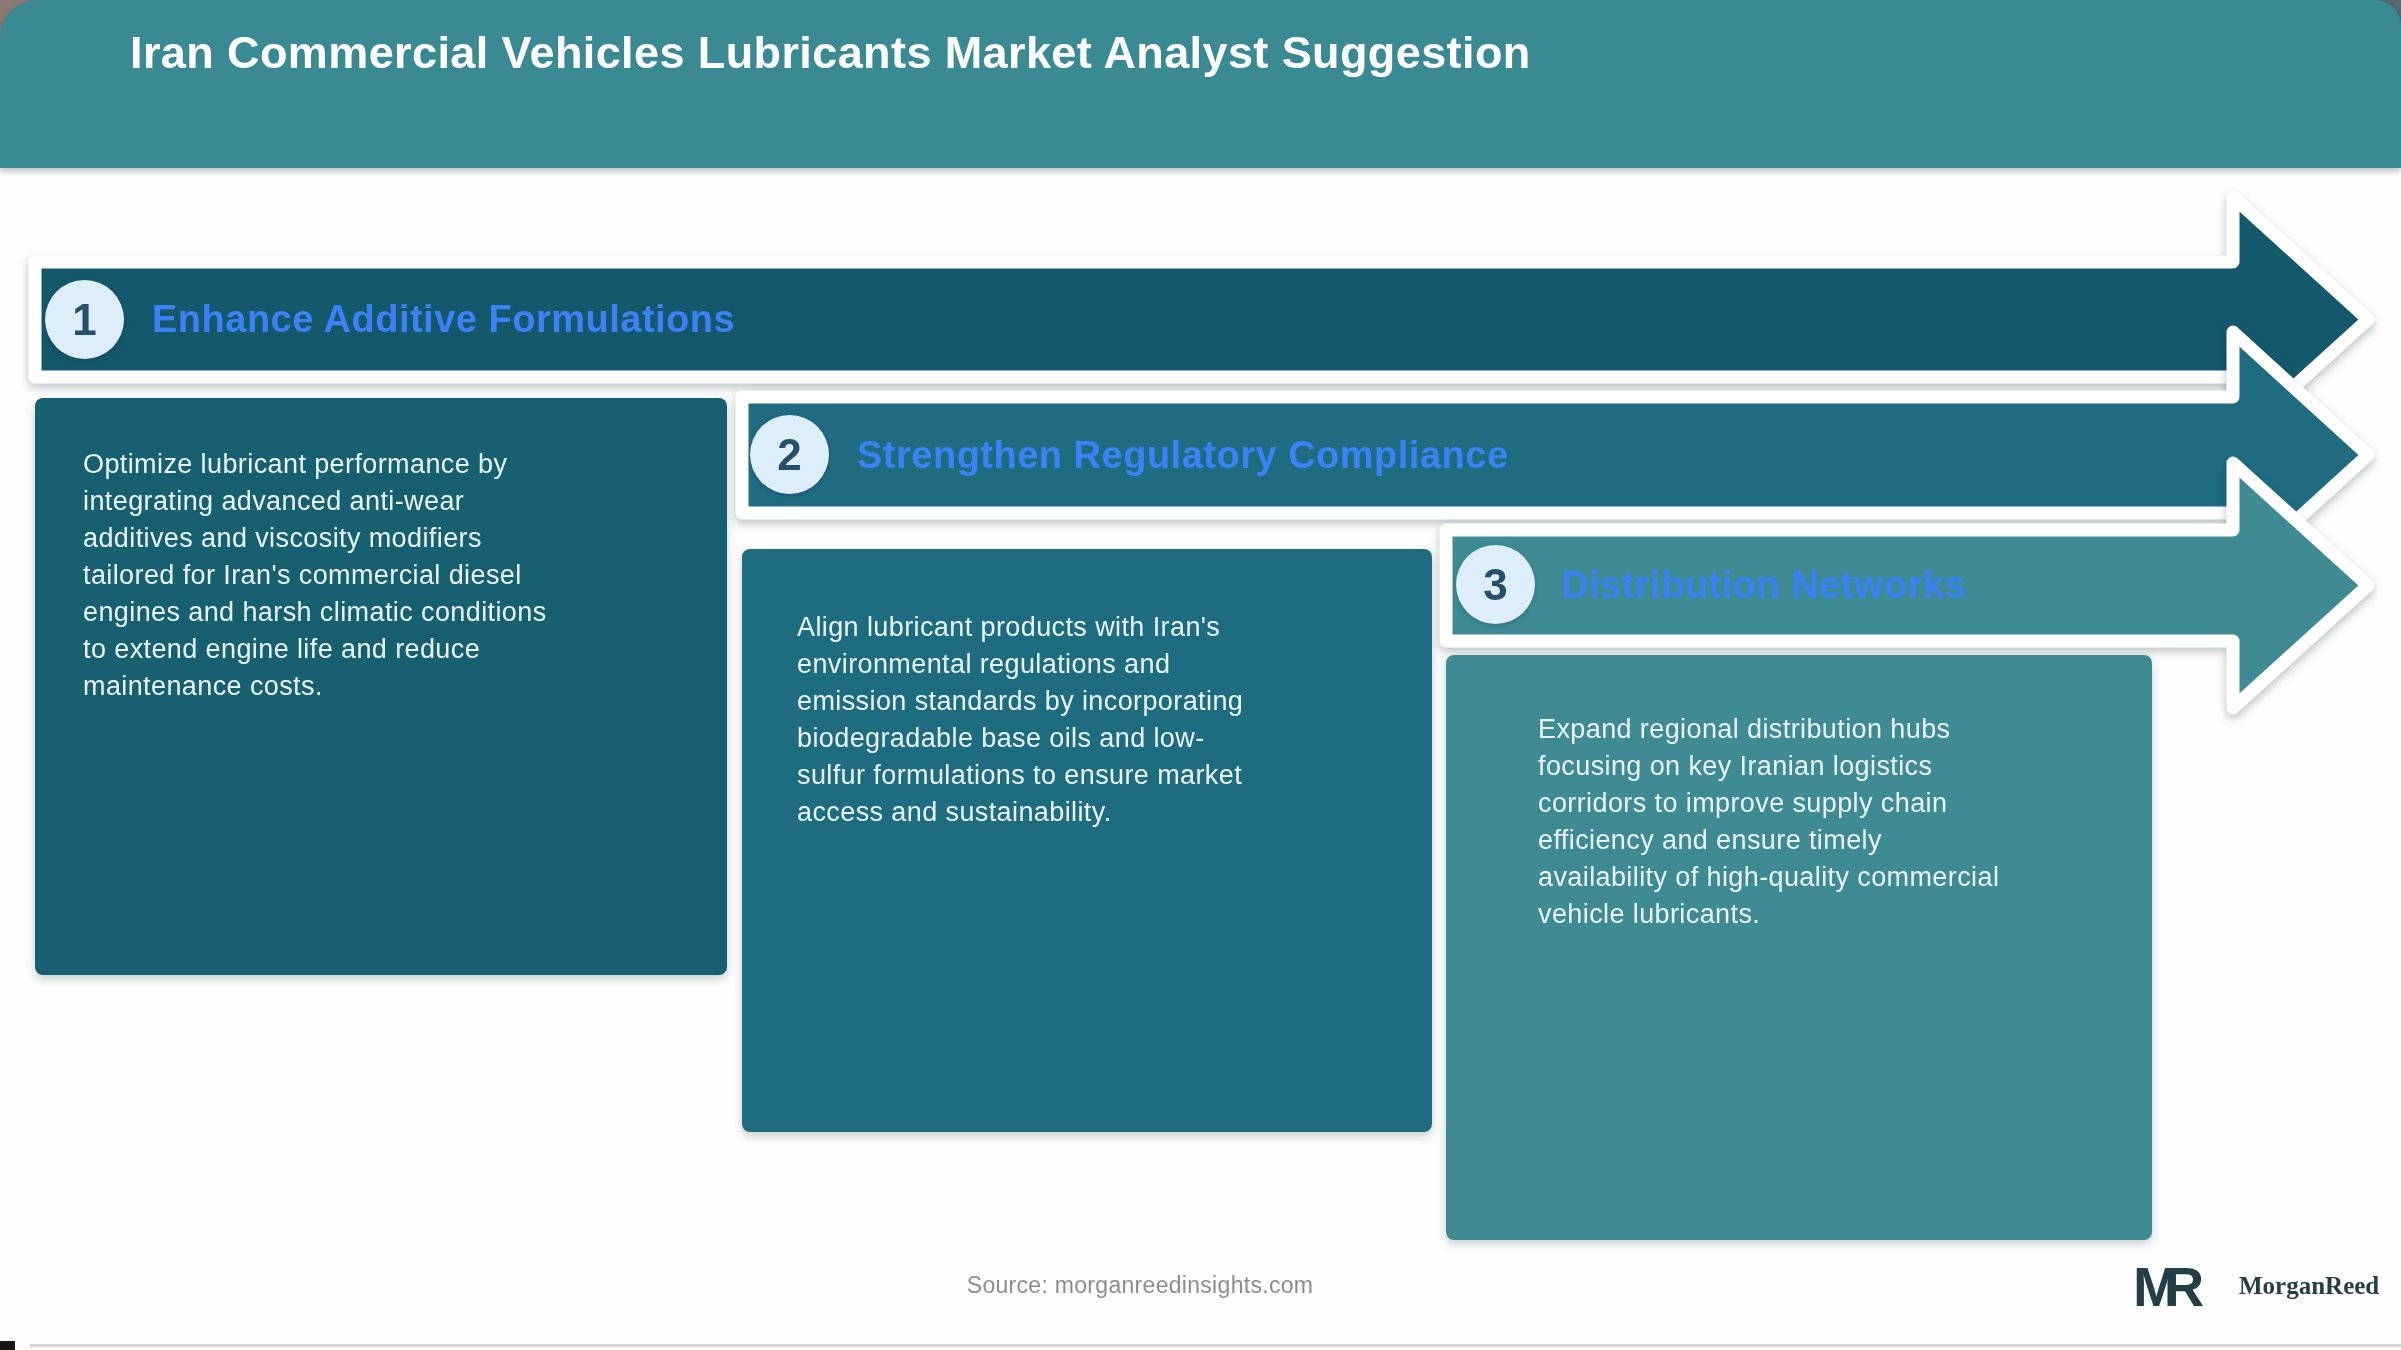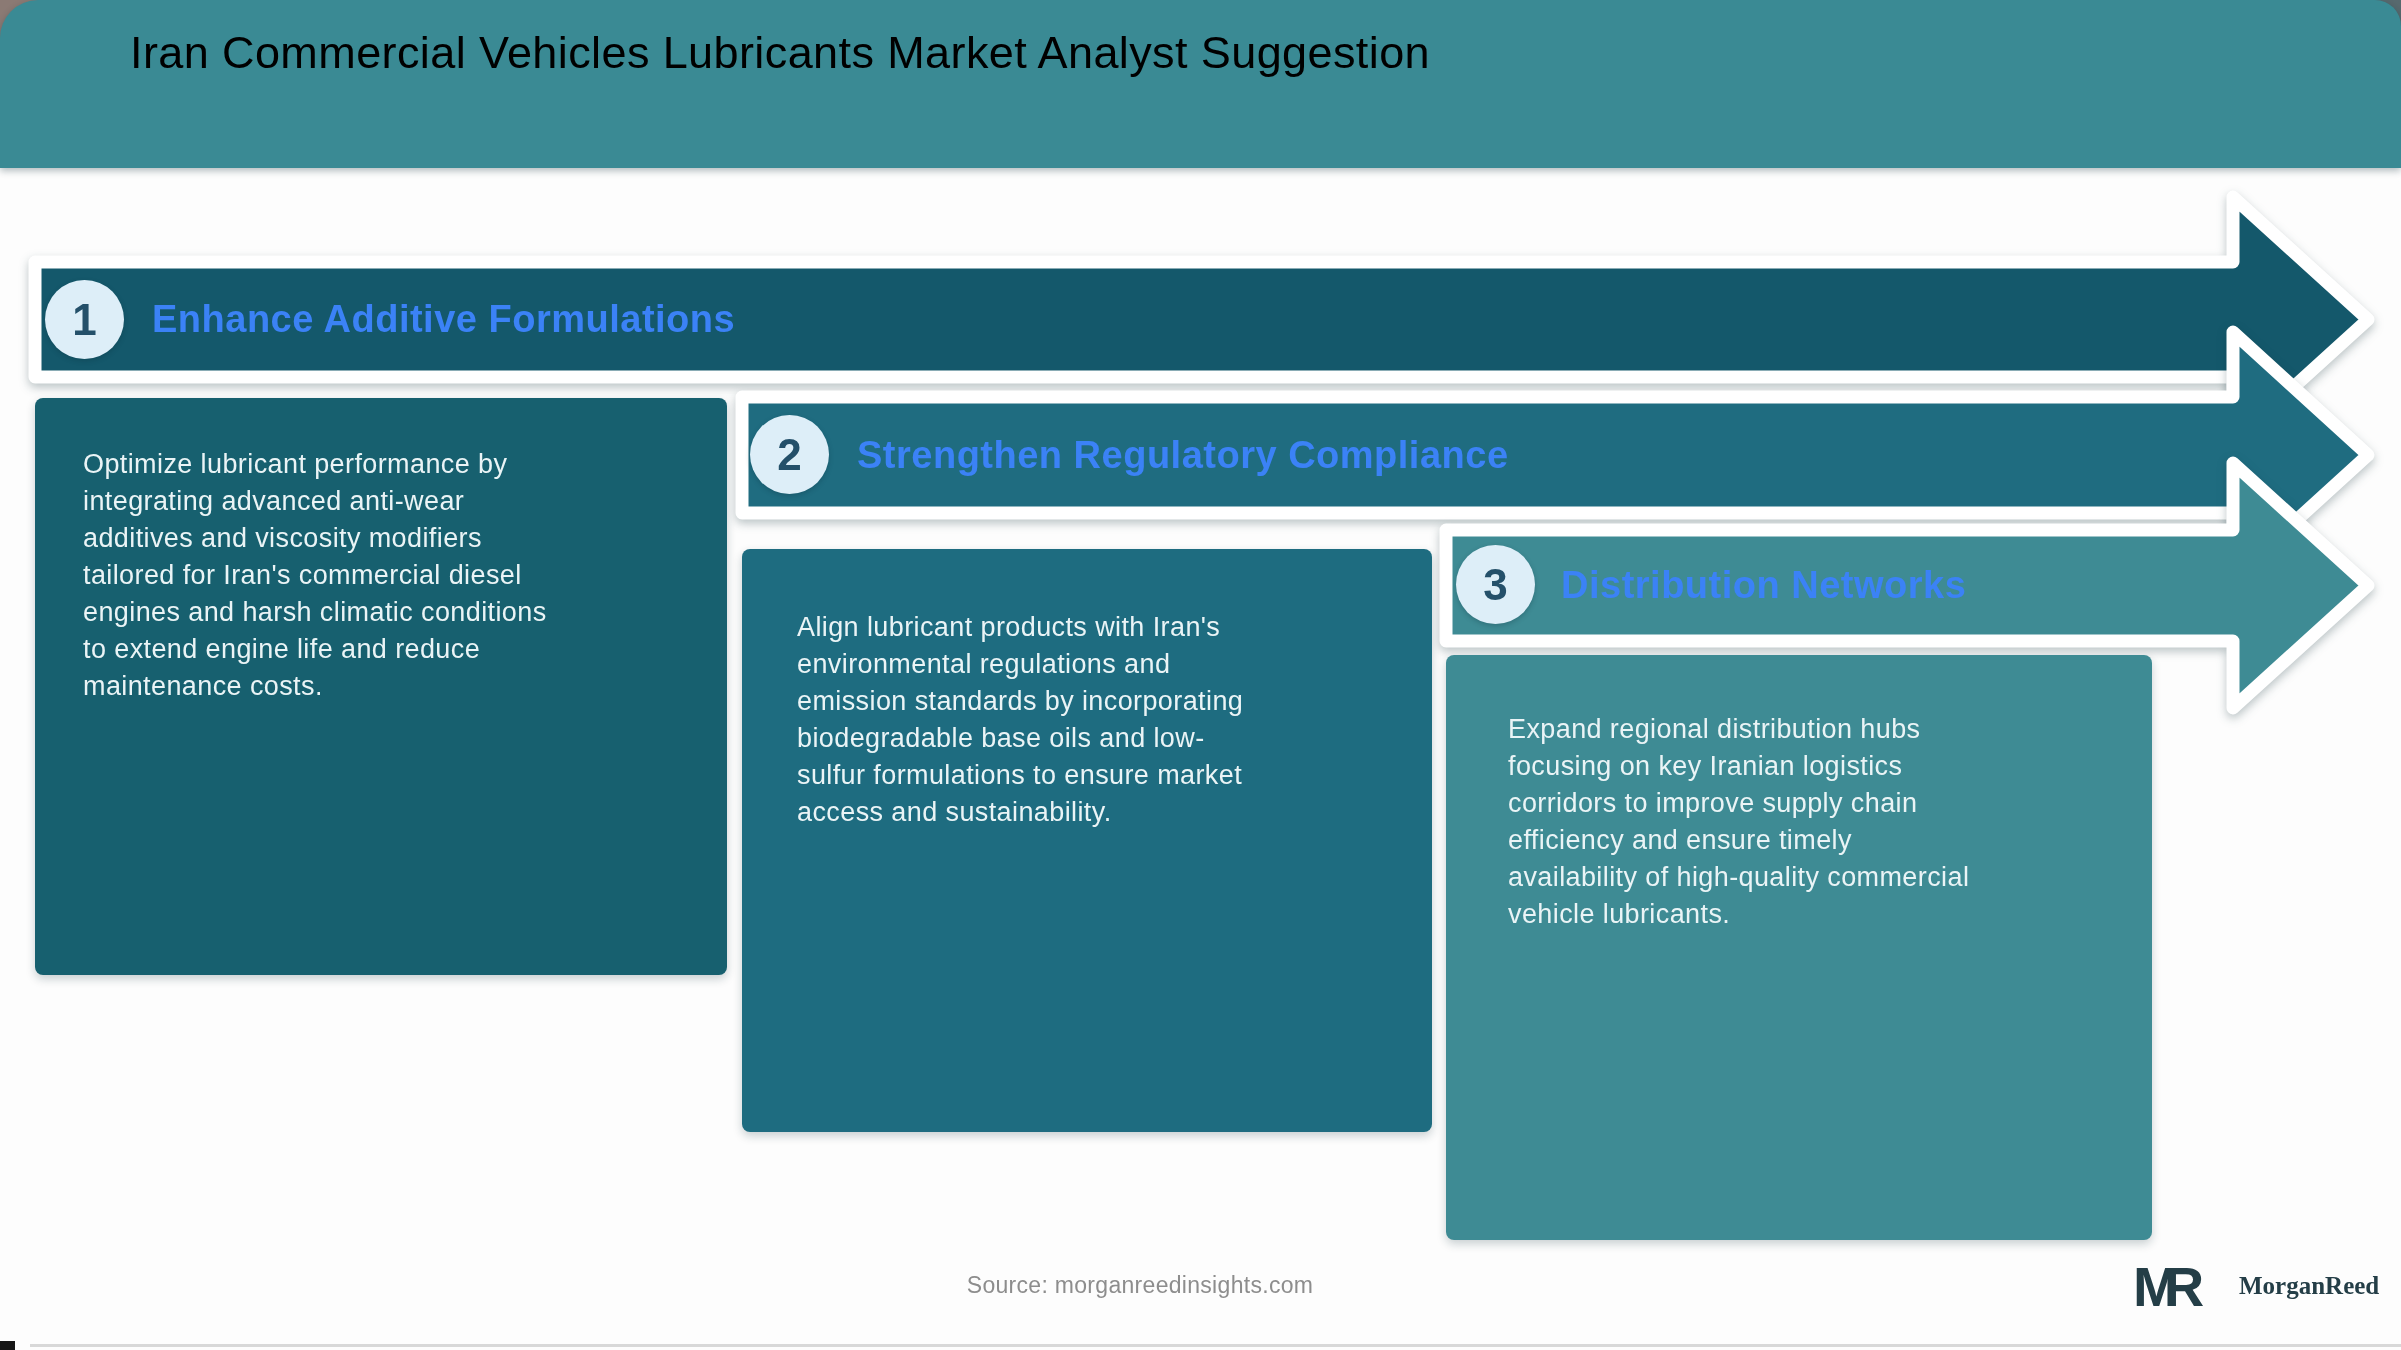--- a/index.html
+++ b/index.html
@@ -11,21 +11,21 @@
   .corner-tl{position:absolute;left:0;top:0;width:70px;height:70px;background:#8b7a74;}
   .corner-tr{position:absolute;right:0;top:0;width:50px;height:55px;background:#57696e;}
 
   .header{
     position:absolute;left:0;top:0;width:2401px;height:168px;
     background:#3a8a94;border-radius:38px 26px 0 0;
     box-shadow:0 3px 7px rgba(10,40,50,.3);
   }
   .title{
     position:absolute;left:130px;top:24px;width:1430px;
-    color:#000000;font-size:45px;font-weight:400;line-height:1.3;letter-spacing:.4px;
+    color:#ffffff;font-size:45px;font-weight:700;line-height:1.3;letter-spacing:.4px;
   }
 
   .arrows{position:absolute;left:0;top:0;width:2401px;height:1350px;}
   .arrows path{stroke:#ffffff;stroke-width:13;stroke-linejoin:round;
     filter:drop-shadow(0 4px 5px rgba(15,45,55,.28));}
 
   .num-circle{
     position:absolute;width:79px;height:79px;border-radius:50%;
     display:flex;align-items:center;justify-content:center;
     font-size:44px;font-weight:700;
@@ -43,21 +43,21 @@
   .h2{left:857px;top:397px;height:116px;text-align:right;}
   .h3{left:1561px;top:530px;height:111px;}
 
   .desc-box{
     position:absolute;border-radius:8px;
     box-shadow:0 4px 10px rgba(15,45,55,.22);
     box-sizing:border-box;
   }
   .b1{left:35px;top:398px;width:692px;height:577px;padding:48px 48px;}
   .b2{left:742px;top:549px;width:690px;height:583px;padding:60px 55px;}
-  .b3{left:1446px;top:655px;width:706px;height:585px;padding:56px 62px;}
+  .b3{left:1446px;top:655px;width:706px;height:585px;padding:56px 92px;}
   .desc-text{
     width:470px;color:#eaf4f6;font-size:27px;line-height:37px;
     letter-spacing:.4px;font-weight:400;
   }
 
   .source-line{
     position:absolute;left:0;top:1272px;width:2280px;text-align:center;
     color:#8d8d8d;font-size:23px;letter-spacing:.3px;
   }
 

